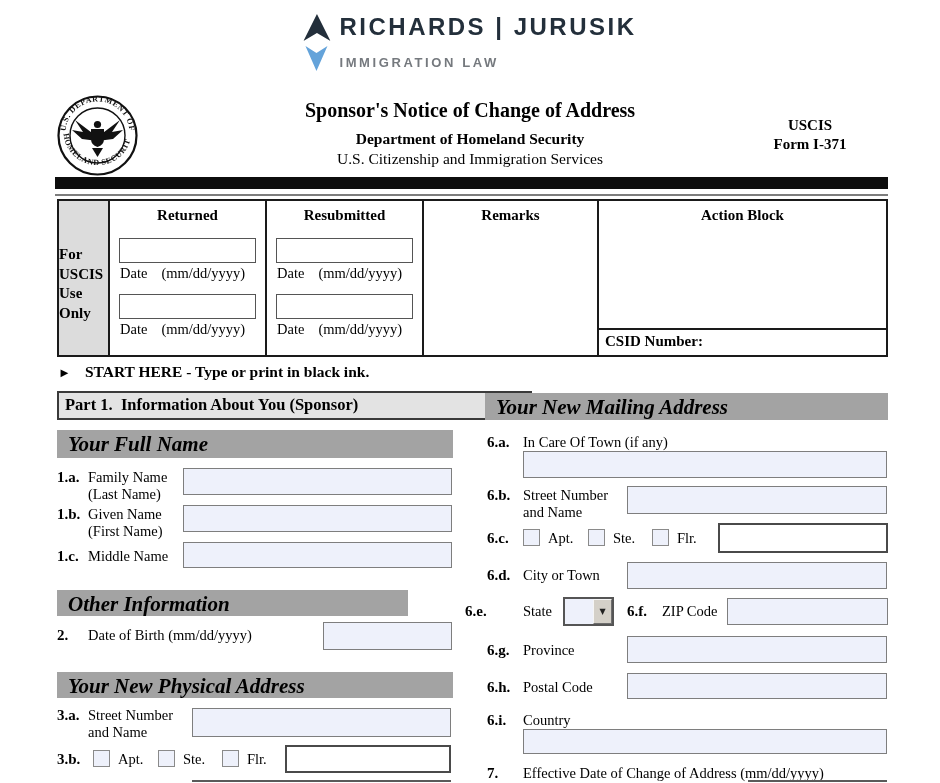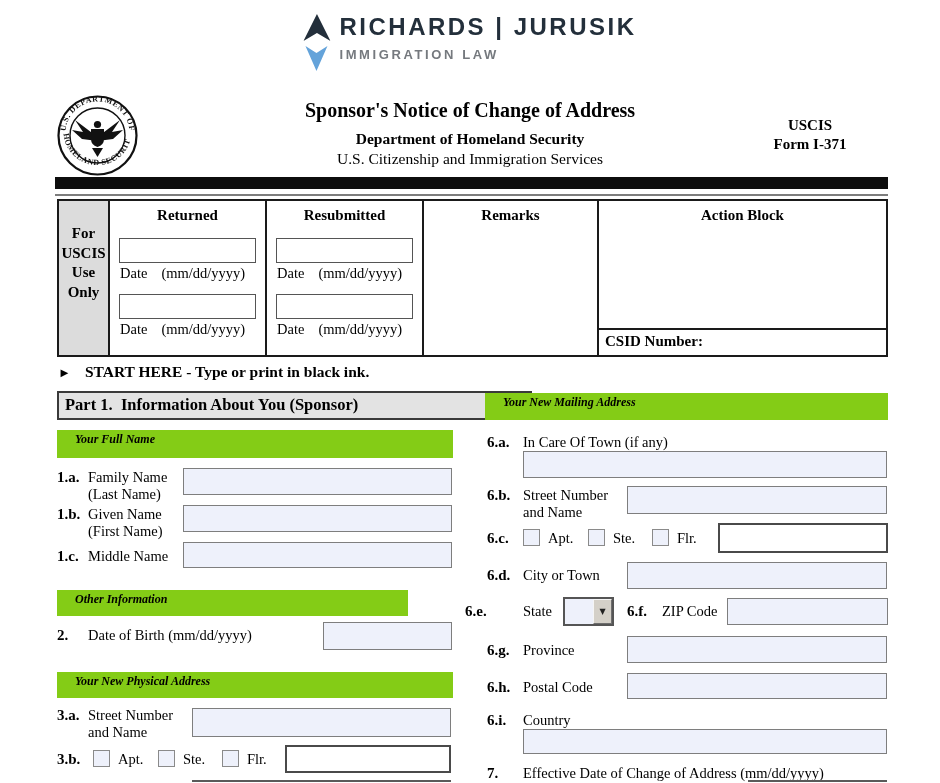--- a/index.html
+++ b/index.html
@@ -9,59 +9,59 @@
     font-family:"Liberation Serif", serif; color:#000; overflow:hidden;
   }
   .abs { position:absolute; }
 
   
   .logo { position:absolute; top:14px; left:50%; transform:translateX(-50%);
           display:flex; gap:9px; align-items:flex-start; }
   .logo-text-line1 { font-family:"Liberation Sans", sans-serif; font-weight:bold;
     font-size:24px; letter-spacing:2.5px; color:#232f3b; line-height:1.1; }
   .logo-text-line2 { font-family:"Liberation Sans", sans-serif; font-weight:bold;
-    font-size:13px; letter-spacing:2.6px; color:#75797e; margin-top:7px; }
+    font-size:13px; letter-spacing:2.6px; color:#75797e; margin-top:15px; }
 
   
   .title-block { position:absolute; left:150px; top:99px; width:640px; text-align:center; }
   .form-title { font-size:20px; font-weight:bold; }
   .form-sub1 { font-size:15.5px; font-weight:bold; margin-top:8px; }
   .form-sub2 { font-size:15.5px; margin-top:2px; }
   .form-number { position:absolute; left:745px; top:116px; width:130px;
     text-align:center; font-size:15px; font-weight:bold; line-height:1.25; }
   .black-bar { position:absolute; left:55px; top:177px; width:833px; height:12px; background:#0d0d0d; }
   .gray-line { position:absolute; left:55px; top:194px; width:833px; height:2px; background:#7d7d7d; }
 
   
   .uscis-table { position:absolute; left:57px; top:199px; width:831px; height:158px;
     border:2px solid #1a1a1a; display:flex; }
   .u-cell { border-right:2px solid #1a1a1a; }
   .u-cell:last-child { border-right:none; }
   .u-side { width:51px; background:#dcdcdc; font-weight:bold; font-size:15px;
-    text-align:center; padding-top:23px; line-height:1.3; }
+    text-align:left; padding-top:44px; line-height:1.3; }
   .u-col { width:157px; }
   .u-remarks { width:175px; }
   .u-action { flex:1; position:relative; }
   .u-head { text-align:center; font-weight:bold; font-size:15px; padding-top:6px; height:30px; }
   .date-box { margin:7px 9px 0 9px; height:25px; background:#fff; border:1.5px solid #555; }
   .date-box2 { margin-top:12px; }
   .date-lbl { display:flex; gap:14px; margin:2px 9px 0 10px; font-size:14.5px; }
   .csid-row { position:absolute; left:0; right:0; bottom:0; height:27px;
     border-top:2px solid #1a1a1a; font-weight:bold; font-size:15px; padding:3px 0 0 6px; }
 
   
   .start-here { position:absolute; left:58px; top:363px; display:flex; gap:14px;
     font-weight:bold; font-size:15.5px; align-items:baseline; }
   .start-arrow { font-size:13px; }
 
   
   .part-box { position:absolute; background:#e3e3e3; border:2px solid #3a3a3a;
     font-weight:bold; font-size:16.5px; padding:2px 0 0 6px; white-space:pre; }
-  .bar { position:absolute; background:#84cc16; font-weight:bold; font-style:italic;
-    font-size:12px; padding:2px 0 0 18px; }
+  .bar { position:absolute; background:#a3a3a3; font-weight:bold; font-style:italic;
+    font-size:21px; padding:2px 0 0 11px; }
 
   
   .num { position:absolute; font-weight:bold; font-size:15px; }
   .lbl { position:absolute; font-size:14.5px; line-height:1.15; }
   .inp { position:absolute; background:#eef1fb; border:1px solid #7e7e7e; }
   .inp-w { position:absolute; background:#fff; border:2px solid #4a4a4a; }
   .chk { position:absolute; width:17px; height:17px; background:#eef1fb; border:1px solid #8a8a8a; }
   .cutline { position:absolute; height:2px; background:#5a5a5a; }
 
   

